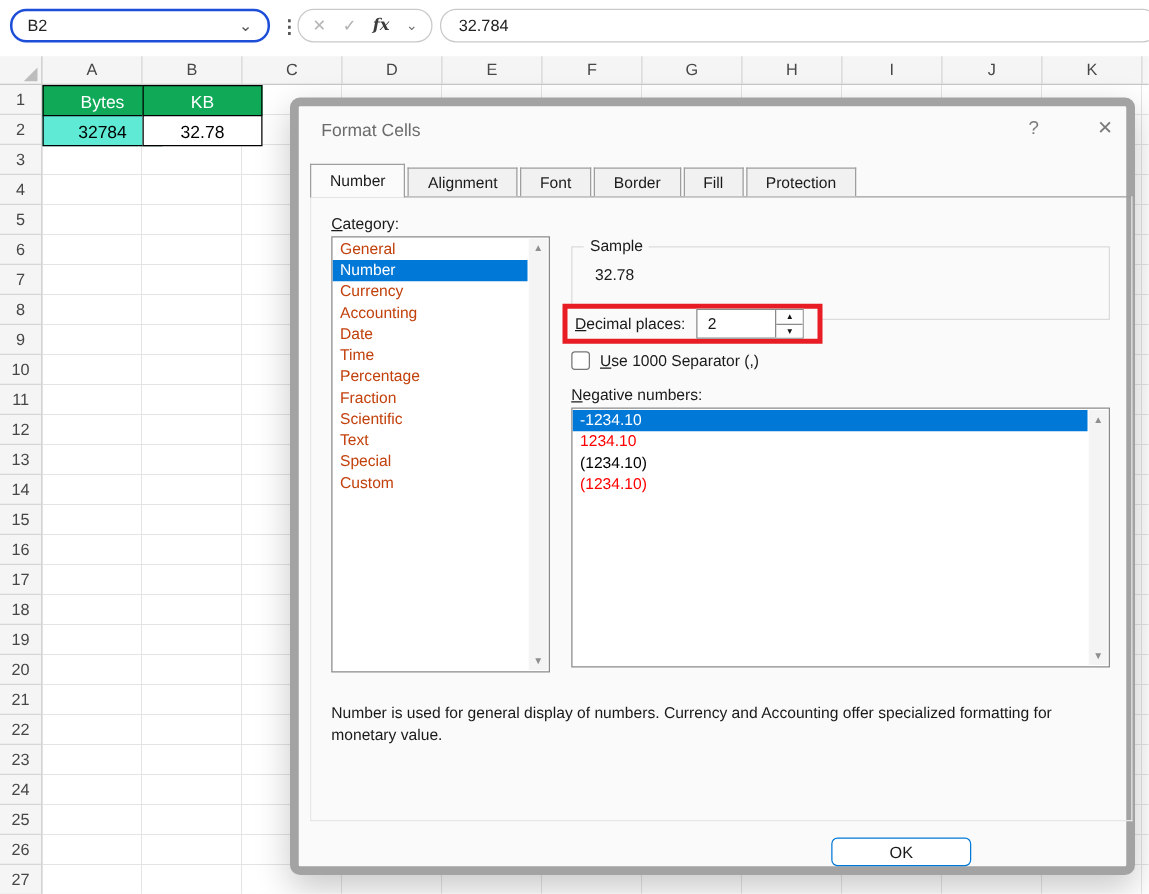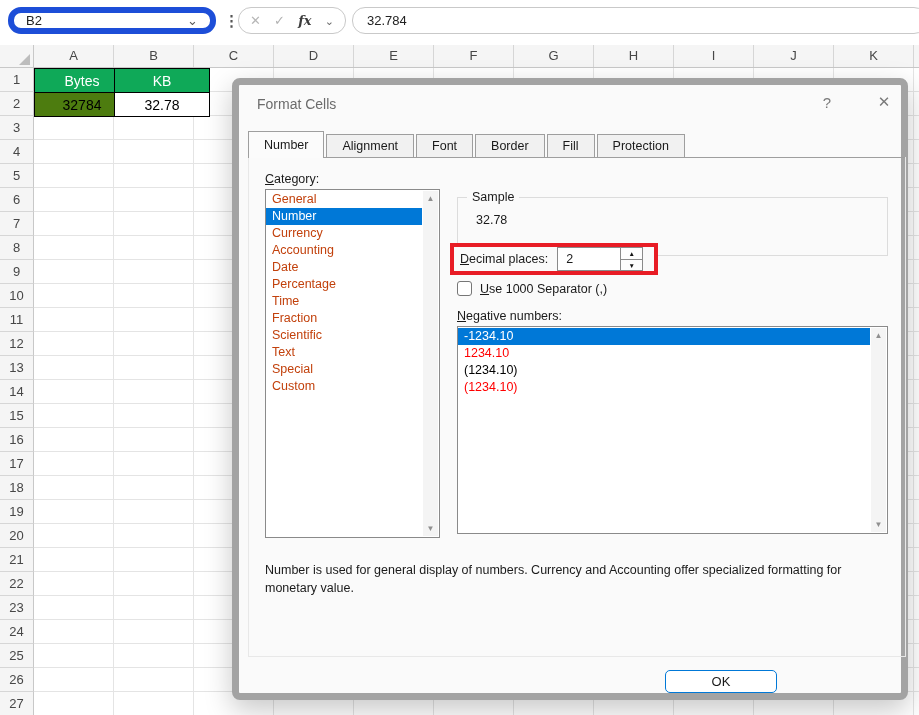--- a/index.html
+++ b/index.html
@@ -3,21 +3,21 @@
 <meta charset="utf-8">
 <style>
   html,body{margin:0;padding:0;}
   body{
     width:919px;height:715px;position:relative;overflow:hidden;
     font-family:"Liberation Sans",sans-serif;background:#fff;
     -webkit-font-smoothing:antialiased;
   }
   
   .topbar{position:absolute;left:0;top:0;width:919px;height:45px;background:#fff;}
-  .namebox{position:absolute;left:8px;top:7px;width:208px;height:27px;border:6px solid #1d4ed8;
+  .namebox{position:absolute;left:8px;top:7px;width:208px;height:27px;border:2px solid #1d4ed8;
     border-radius:13px;display:flex;align-items:center;padding:0 12px;box-sizing:border-box;
     font-size:13px;color:#222;background:#fff;}
   .namebox .chev{margin-left:auto;color:#5a5a5a;font-size:13px;line-height:10px;}
   .menudots{position:absolute;left:224px;top:12px;color:#555;font-size:15px;font-weight:700;}
   .fxgroup{position:absolute;left:238px;top:7px;width:108px;height:27px;border:1px solid #c9c9c9;
     border-radius:13px;display:flex;align-items:center;justify-content:space-between;
     padding:0 11px;box-sizing:border-box;background:#fff;}
   .fxgroup .xicon{color:#b6b6b6;font-size:13px;}
   .fxgroup .checkicon{color:#b2b2b2;font-size:13px;}
   .fxgroup .fx{font-style:italic;font-weight:700;font-size:13px;color:#3c3c3c;font-family:"DejaVu Serif",serif;}
@@ -152,21 +152,21 @@
     <div class="rowh">23</div>
     <div class="rowh">24</div>
     <div class="rowh">25</div>
     <div class="rowh">26</div>
     <div class="rowh">27</div>
   </div>
 <div class="gridarea"></div>
 <div>
     <div class="cell" style="left: 34px; top: 68px; background: rgb(15, 169, 88); color: rgb(255, 255, 255);">Bytes</div>
     <div class="cell" style="left: 114px; top: 68px; background: rgb(15, 169, 88); color: rgb(255, 255, 255);">KB</div>
-    <div class="cell" style="left: 34px; top: 92px; background: #4d7c0f; color: rgb(0, 0, 0);">32784</div>
+    <div class="cell" style="left: 34px; top: 92px; background: #5eead4; color: rgb(0, 0, 0);">32784</div>
     <div class="cell" style="left: 114px; top: 92px; background: rgb(255, 255, 255); color: rgb(0, 0, 0);">32.78</div>
   </div>
 
 <div class="dialog">
   <div class="dlg-title">Format Cells</div>
   <div class="dlg-help">?</div>
   <div class="dlg-close">✕</div>
 
   <div class="tabstrip">
       <div class="tab active">Number</div>
@@ -180,22 +180,22 @@
 
   <div class="lbl cat-label"><span class="accel">C</span><span>ategory:</span></div>
 
   <div class="listbox cat-list">
     <div>
         <div class="li">General</div>
         <div class="li sel">Number</div>
         <div class="li">Currency</div>
         <div class="li">Accounting</div>
         <div class="li">Date</div>
+        <div class="li">Time</div>
         <div class="li">Percentage</div>
-        <div class="li">Time</div>
         <div class="li">Fraction</div>
         <div class="li">Scientific</div>
         <div class="li">Text</div>
         <div class="li">Special</div>
         <div class="li">Custom</div>
       </div>
     <div class="vscroll">
       <div class="sarr up">▲</div>
       <div class="sarr dn">▼</div>
     </div>

